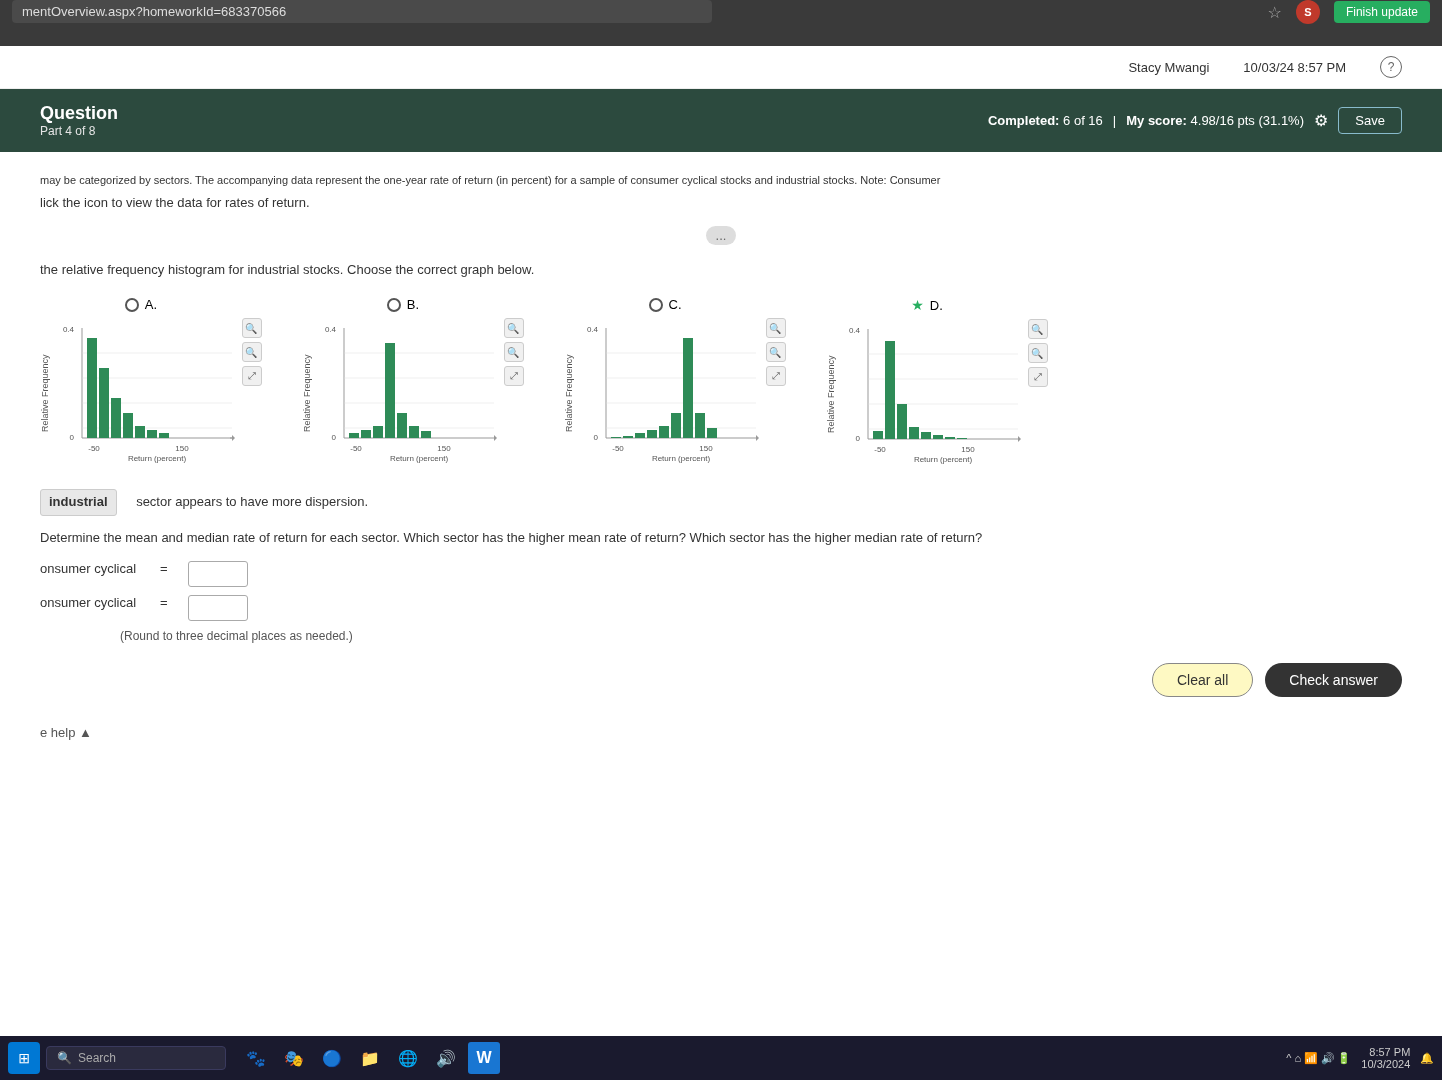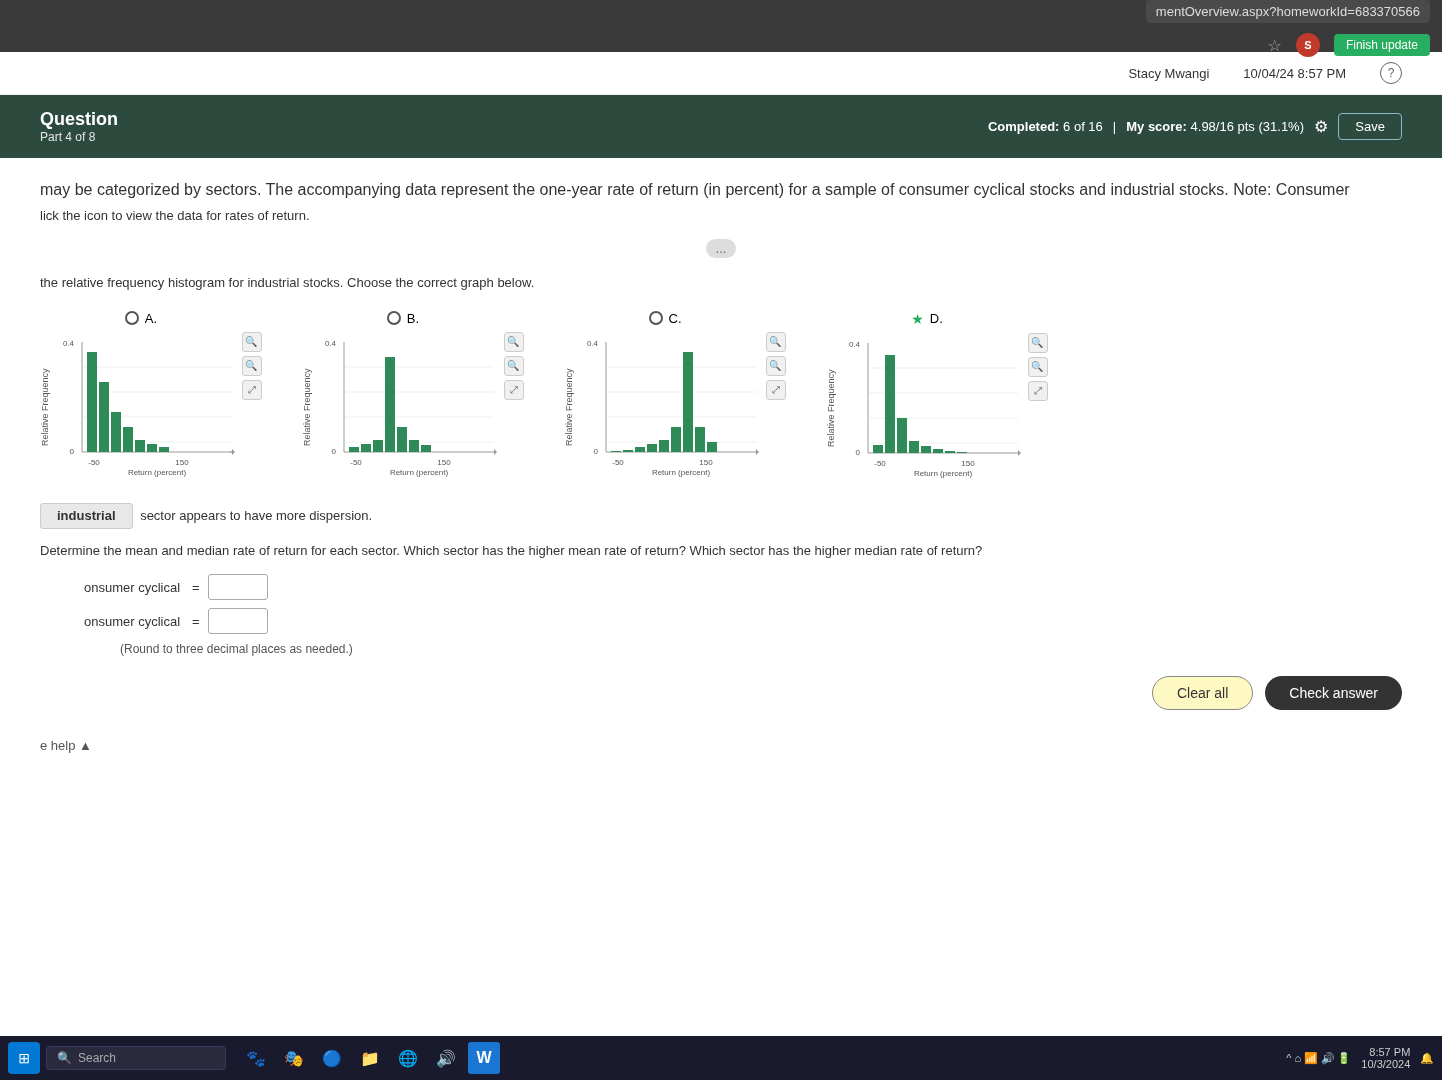--- a/index.html
+++ b/index.html
@@ -1,26 +1,25 @@
 <!DOCTYPE html>
 <html><head>
   <meta charset="utf-8">
   <style>
     * { margin: 0; padding: 0; box-sizing: border-box; }
     body { font-family: Arial, sans-serif; background: #2d2d2d; width: 1442px; min-height: 1080px; overflow-x: hidden; }
 
     
     .browser-bar {
       background: #3a3a3a;
-      height: 52px;
-      display: flex;
-      align-items: flex-end;
+      height: 46px;
+      display: flex;
+      align-items: flex-start;
       padding: 0 12px;
       gap: 10px;
-      flex-direction: column;
     }
     .url-bar {
       background: #4a4a4a;
       border-radius: 4px;
       padding: 4px 10px;
       color: #ddd;
       font-size: 13px;
       flex: 1;
       max-width: 700px;
     }
@@ -82,21 +81,21 @@
       background: transparent; color: white; border: 1px solid #8bc;
       padding: 5px 16px; border-radius: 4px; cursor: pointer; font-size: 13px;
     }
 
     
     .content-area {
       padding: 20px 40px;
       background: white;
     }
     .intro-text {
-      font-size: 16px;
+      font-size: 11px;
       color: #333;
       line-height: 1.5;
       margin-bottom: 6px;
     }
     .icon-link-text {
       font-size: 13px;
       color: #333;
       margin-bottom: 16px;
     }
 
@@ -192,39 +191,37 @@
     
     .answer-section {
       margin-top: 10px;
       font-size: 13px;
       color: #333;
     }
     .sector-label {
       display: inline-block;
       background: #e8e8e8;
       border: 1px solid #ccc;
-      padding: 2px 16px;
+      padding: 2px 8px;
       border-radius: 3px;
       font-weight: bold;
       font-size: 13px;
-      margin-right: 4px;
+      margin-right: 16px;
     }
     .question-part {
       margin-bottom: 12px;
       line-height: 1.6;
     }
 
     
     .input-row {
       display: flex;
-      align-items: center;
-      gap: 8px;
+      gap: 20px;
       margin-bottom: 8px;
       font-size: 13px;
-      margin-left: 44px;
     }
     .input-row .label { color: #333; font-size: 13px; min-width: 100px; }
     .input-row .equals { color: #333; }
     .number-input {
       width: 60px;
       height: 26px;
       border: 1px solid #aaa;
       border-radius: 3px;
       padding: 2px 6px;
       font-size: 13px;
@@ -335,21 +332,21 @@
     <span class="star-icon">☆</span>
     <div class="profile-circle">S</div>
     <button class="finish-btn">Finish update</button>
   </div>
 </div>
 
 <div class="main-container">
 
   <div class="top-info-bar">
     <span class="user-info">Stacy Mwangi</span>
-    <span class="user-info">10/04/24 8:57 PM</span>
+    <span class="user-info">10/03/24 8:57 PM</span>
     <div class="help-circle">?</div>
   </div>
 
   <div class="question-header">
     <div class="question-title-block">
       <div class="q-title">Question</div>
       <div class="q-sub">Part 4 of 8</div>
     </div>
     <div class="question-meta">
       <span>

